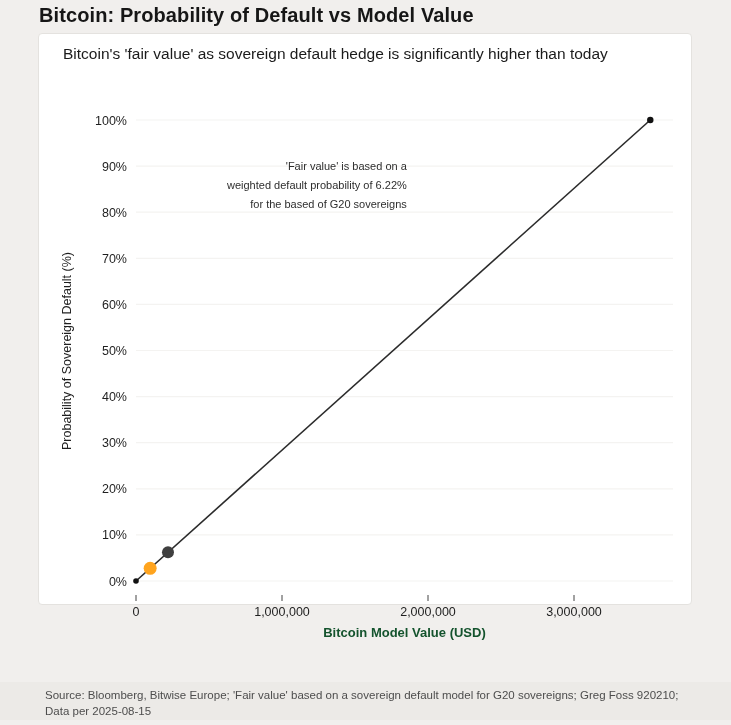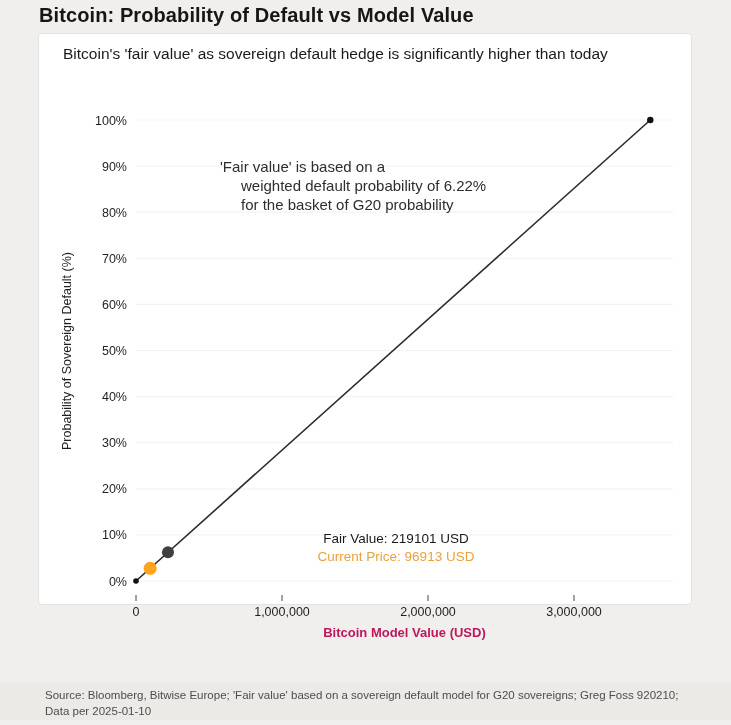--- a/index.html
+++ b/index.html
@@ -25,25 +25,25 @@
   }
   svg.plot { position:absolute; left:0; top:0; }
   svg text { font-family:"Liberation Sans","DejaVu Sans",sans-serif; }
   .y-axis-title {
     position:absolute; left:28px; top:317px;
     transform:translate(-50%,-50%) rotate(-90deg);
     font-size:12.5px; color:#1f1f1f; white-space:nowrap;
   }
   .x-axis-title {
     position:absolute; left:97px; width:537px; top:591px;
-    text-align:center; font-size:13px; font-weight:bold; color:#be185d;
+    text-align:center; font-size:13px; font-weight:bold; color:#14532d;
   }
   .annotation {
-    position:absolute; left:181px; top:123px;
-    font-size:15px; line-height:19px; color:#2e2e2e;
+    position:absolute; left:167px; top:123px;
+    font-size:11px; line-height:19px; color:#2e2e2e;text-align:right;
   }
   .annotation .ind { margin-left:21px; }
   .point-labels {
     position:absolute; left:227px; top:496px; width:260px;
     text-align:center; font-size:13.5px; line-height:18px;
   }
   .point-labels .fair { color:#1a1a1a; }
   .point-labels .current { color:#eca03a; }
   .footer-band {
     position:absolute; left:0; top:682px; width:731px; height:38px;
@@ -99,24 +99,20 @@
       <circle cx="128.988746" cy="518.3258" r="6" fill="#3f3f3f"></circle>
       <circle cx="111.149298" cy="534.3225" r="6.5" fill="#ffa41e"></circle>
     </svg>
 
   <div class="y-axis-title">Probability of Sovereign Default (%)</div>
   <div class="x-axis-title">Bitcoin Model Value (USD)</div>
 
   <div class="annotation">
     <div>'Fair value' is based on a</div>
     <div class="ind">weighted default probability of 6.22%</div>
-    <div class="ind">for the basket of G20 probability</div>
+    <div class="ind">for the based of G20 sovereigns</div>
   </div>
 
-  <div class="point-labels">
-    <div class="fair">Fair Value: 219101 USD</div>
-    <div class="current">Current Price: 96913 USD</div>
-  </div>
 </div>
 
 <div class="footer-band">
-  <div class="source">Source: Bloomberg, Bitwise Europe; 'Fair value' based on a sovereign default model for G20 sovereigns; Greg Foss 920210; Data per 2025-01-10</div>
+  <div class="source">Source: Bloomberg, Bitwise Europe; 'Fair value' based on a sovereign default model for G20 sovereigns; Greg Foss 920210; Data per 2025-08-15</div>
 </div>
 
 </body></html>

